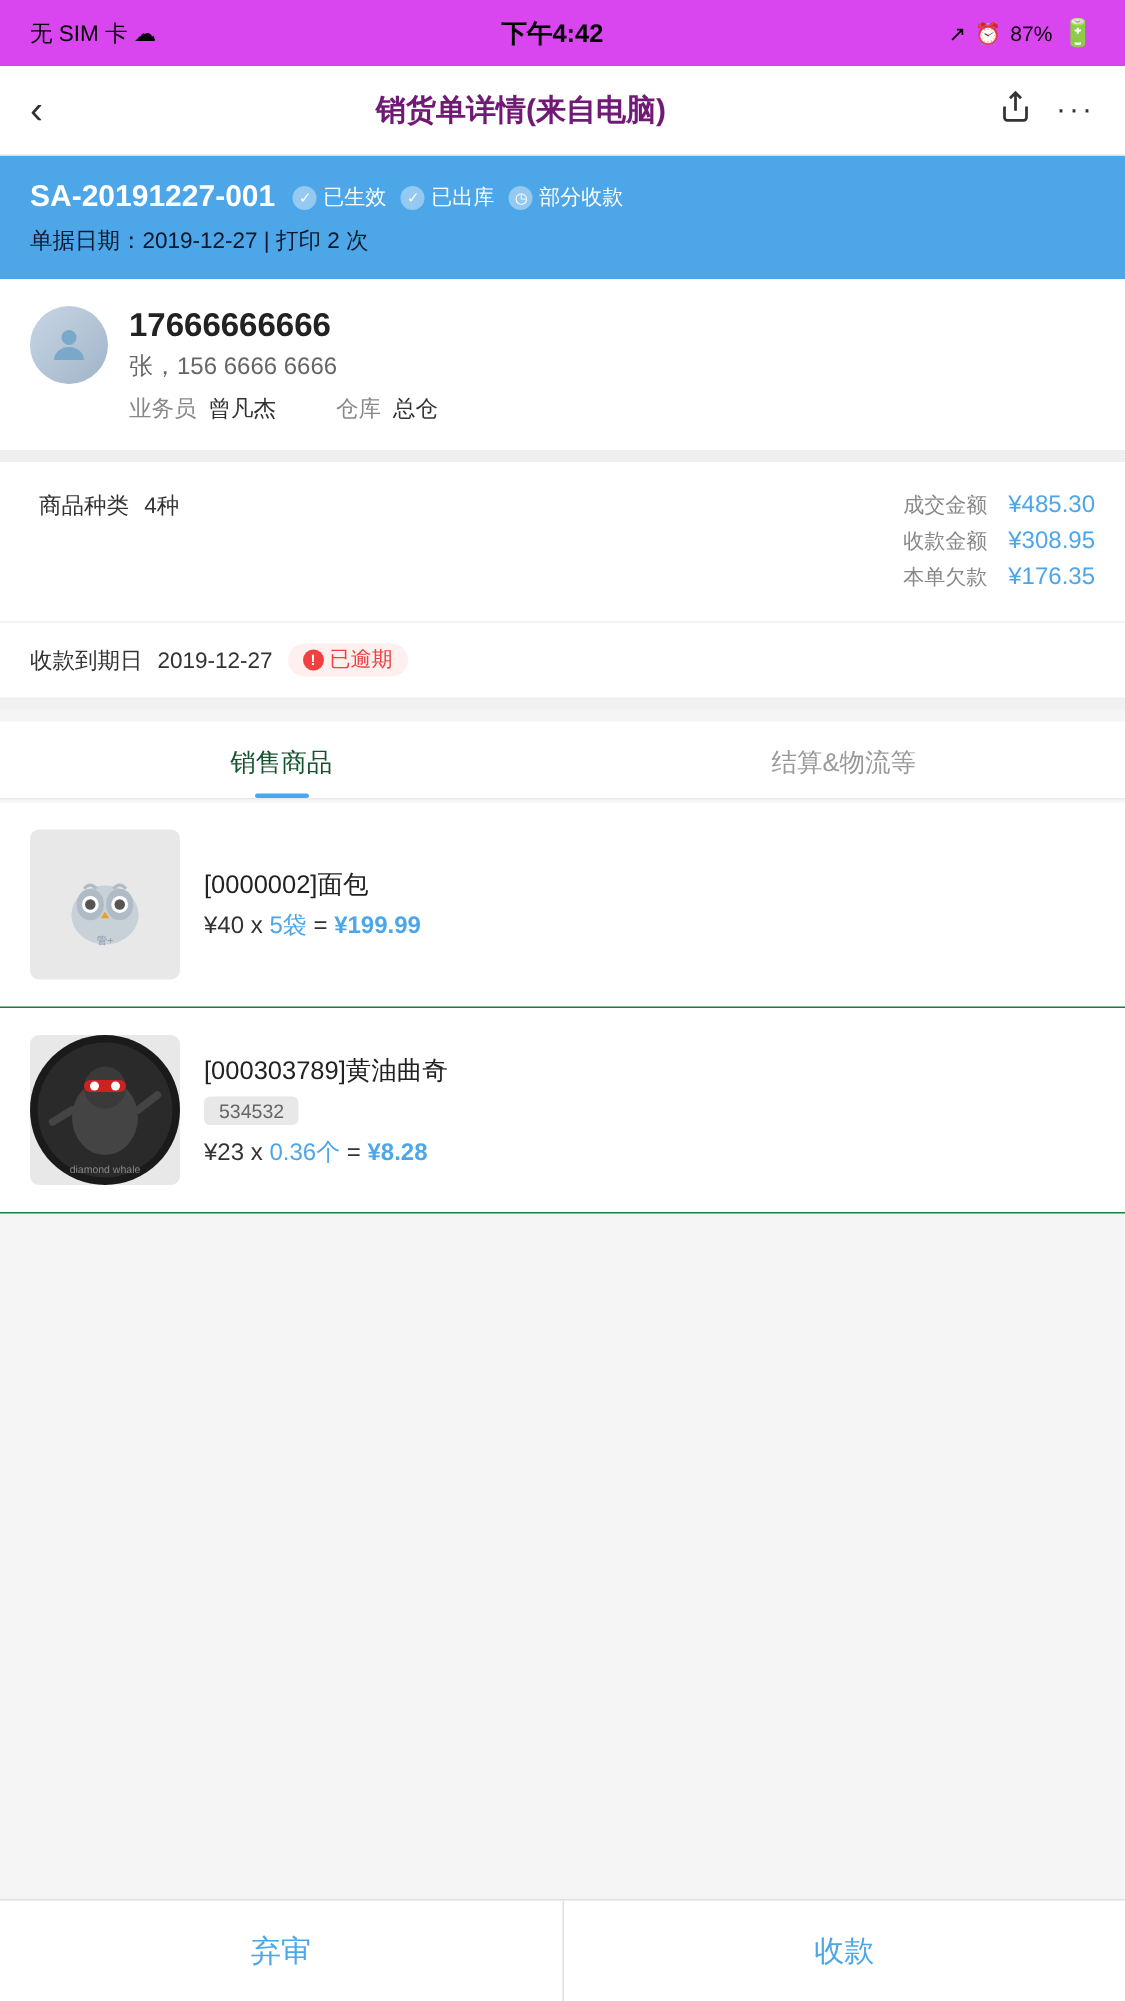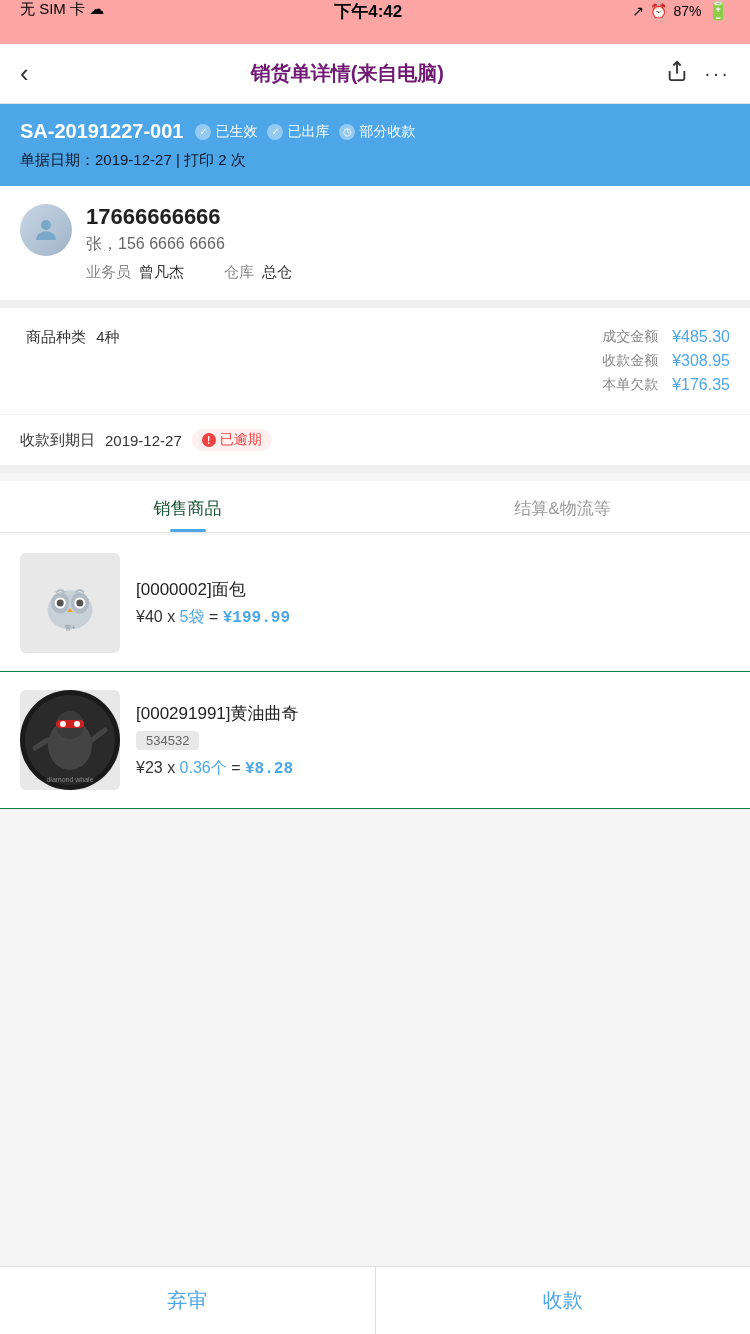--- a/index.html
+++ b/index.html
@@ -7,24 +7,24 @@
     body {
       font-family: -apple-system, "PingFang SC", "Helvetica Neue", Arial, sans-serif;
       background: #f5f5f5;
       width: 750px;
       min-height: 1334px;
       overflow-x: hidden;
     }
 
     
     .status-bar {
-      background: #fca5a5;
+      background: #d946ef;
       height: 44px;
       display: flex;
-      align-items: flex-start;
+      align-items: center;
       justify-content: space-between;
       padding: 0 20px;
       font-size: 15px;
       font-weight: 500;
     }
     .status-left { display: flex; align-items: center; gap: 6px; }
     .status-center { font-size: 17px; font-weight: 600; }
     .status-right { display: flex; align-items: center; gap: 6px; font-size: 14px; }
 
     
@@ -267,21 +267,21 @@
       font-size: 13px;
       padding: 2px 10px;
       border-radius: 4px;
       margin-bottom: 8px;
     }
     .product-price {
       font-size: 16px;
       color: #333;
     }
     .product-price .qty { color: #4DA6E8; }
-    .product-price .total { color: #4DA6E8; font-weight: 600; font-family: Liberation Mono, monospace; }
+    .product-price .total { color: #4DA6E8; font-weight: 600; }
 
     
     .bottom-bar {
       position: fixed;
       bottom: 0;
       left: 0;
       width: 750px;
       height: 68px;
       background: #fff;
       border-top: 1px solid #e0e0e0;
@@ -484,21 +484,21 @@
         <circle cx="43" cy="34" r="3" fill="white"></circle>
         <circle cx="57" cy="34" r="3" fill="white"></circle>
 
         <line x1="72" y1="50" x2="85" y2="40" stroke="#444" stroke-width="5" stroke-linecap="round"></line>
         <line x1="28" y1="50" x2="15" y2="58" stroke="#444" stroke-width="5" stroke-linecap="round"></line>
 
         <text x="50" y="92" text-anchor="middle" font-size="7" fill="#888" font-family="sans-serif">diamond whale</text>
       </svg>
     </div>
     <div class="product-details">
-      <div class="product-name">[000291991]黄油曲奇</div>
+      <div class="product-name">[000303789]黄油曲奇</div>
       <div class="product-tag">534532</div>
       <div class="product-price">
         <span>¥23</span>
         <span> x </span>
         <span class="qty">0.36个</span>
         <span> = </span>
         <span class="total">¥8.28</span>
       </div>
     </div>
   </div>

